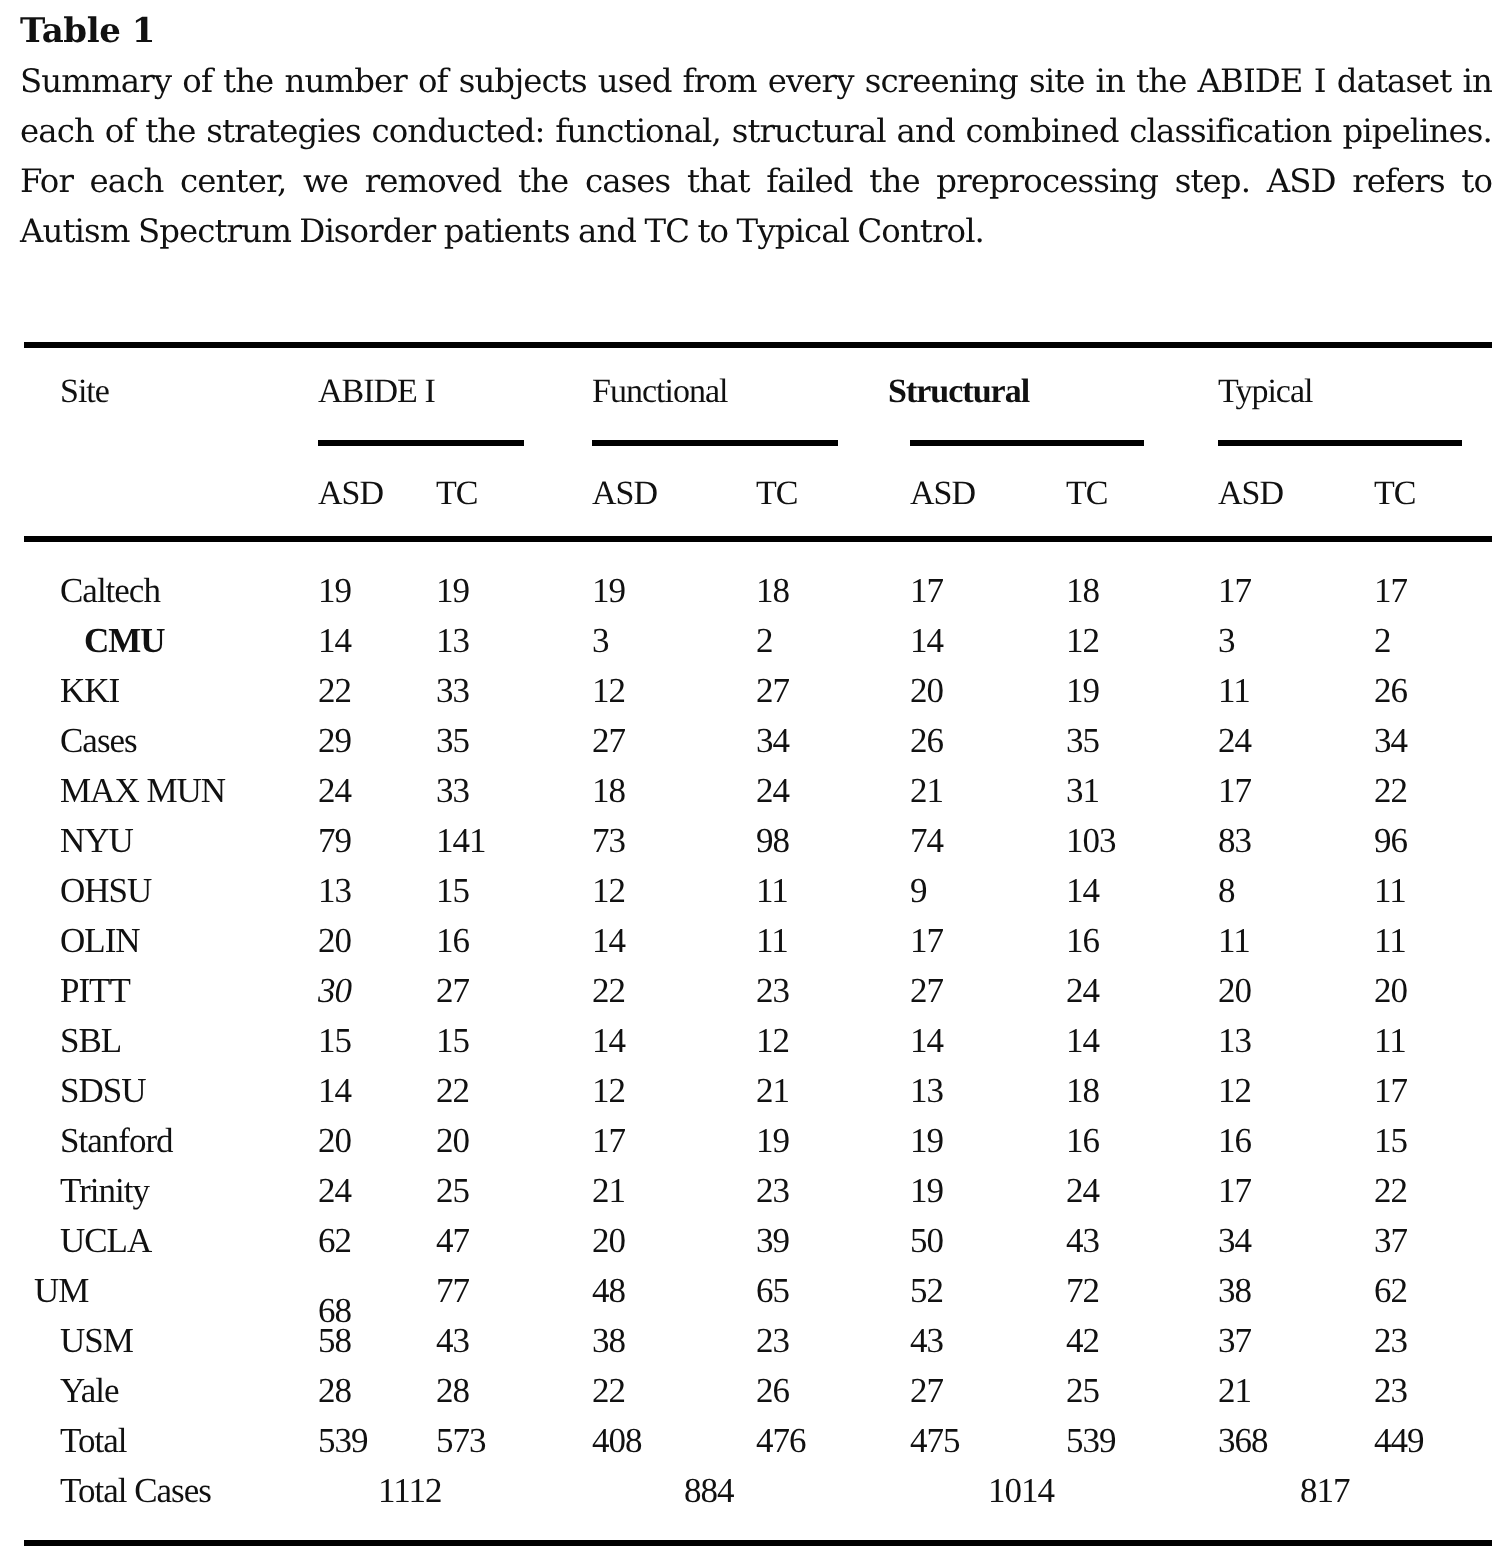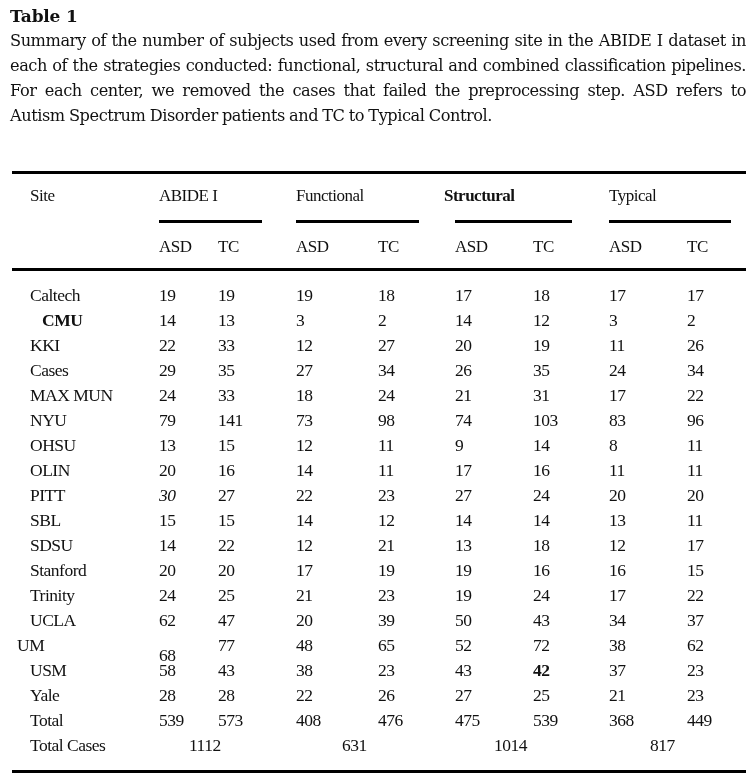--- a/index.html
+++ b/index.html
@@ -190,21 +190,21 @@
     <div class="cell" style="left: 455px; top: 635px;">52</div>
     <div class="cell" style="left: 533px; top: 635px;">72</div>
     <div class="cell" style="left: 609px; top: 635px;">38</div>
     <div class="cell" style="left: 687px; top: 635px;">62</div>
     <div class="cell" style="left: 30px; top: 660px;">USM</div>
     <div class="cell" style="left: 159px; top: 660px;">58</div>
     <div class="cell" style="left: 218px; top: 660px;">43</div>
     <div class="cell" style="left: 296px; top: 660px;">38</div>
     <div class="cell" style="left: 378px; top: 660px;">23</div>
     <div class="cell" style="left: 455px; top: 660px;">43</div>
-    <div class="cell" style="left: 533px; top: 660px; font-weight: bold;">42</div>
+    <div class="cell" style="left: 533px; top: 660px;">42</div>
     <div class="cell" style="left: 609px; top: 660px;">37</div>
     <div class="cell" style="left: 687px; top: 660px;">23</div>
     <div class="cell" style="left: 30px; top: 685px;">Yale</div>
     <div class="cell" style="left: 159px; top: 685px;">28</div>
     <div class="cell" style="left: 218px; top: 685px;">28</div>
     <div class="cell" style="left: 296px; top: 685px;">22</div>
     <div class="cell" style="left: 378px; top: 685px;">26</div>
     <div class="cell" style="left: 455px; top: 685px;">27</div>
     <div class="cell" style="left: 533px; top: 685px;">25</div>
     <div class="cell" style="left: 609px; top: 685px;">21</div>
@@ -213,19 +213,19 @@
     <div class="cell" style="left: 159px; top: 710px;">539</div>
     <div class="cell" style="left: 218px; top: 710px;">573</div>
     <div class="cell" style="left: 296px; top: 710px;">408</div>
     <div class="cell" style="left: 378px; top: 710px;">476</div>
     <div class="cell" style="left: 455px; top: 710px;">475</div>
     <div class="cell" style="left: 533px; top: 710px;">539</div>
     <div class="cell" style="left: 609px; top: 710px;">368</div>
     <div class="cell" style="left: 687px; top: 710px;">449</div>
     <div class="cell" style="left: 30px; top: 735px;">Total Cases</div>
     <div class="cell" style="left: 189px; top: 735px;">1112</div>
-    <div class="cell" style="left: 342px; top: 735px;">631</div>
+    <div class="cell" style="left: 342px; top: 735px;">884</div>
     <div class="cell" style="left: 494px; top: 735px;">1014</div>
     <div class="cell" style="left: 650px; top: 735px;">817</div>
   </div>
 
 <div class="rule thick" style="top:268px;"></div>
 <div class="rule thick" style="top:770px;"></div>
 
 </body></html>

